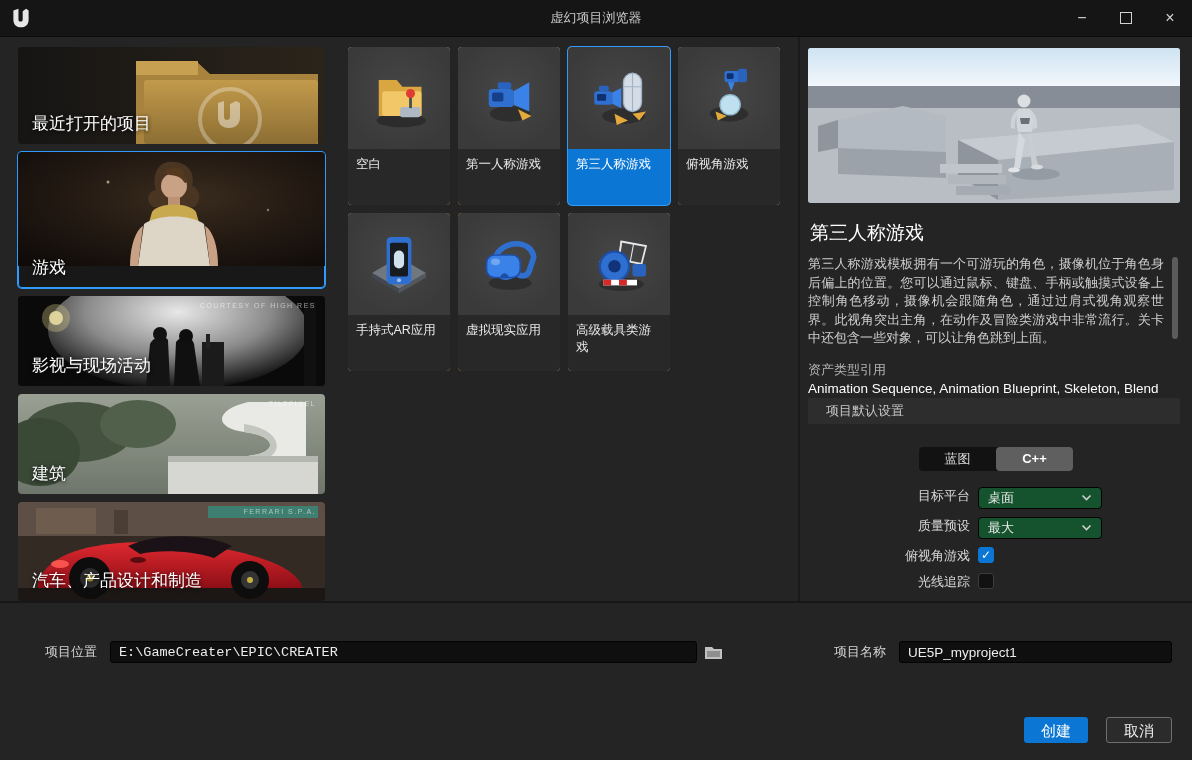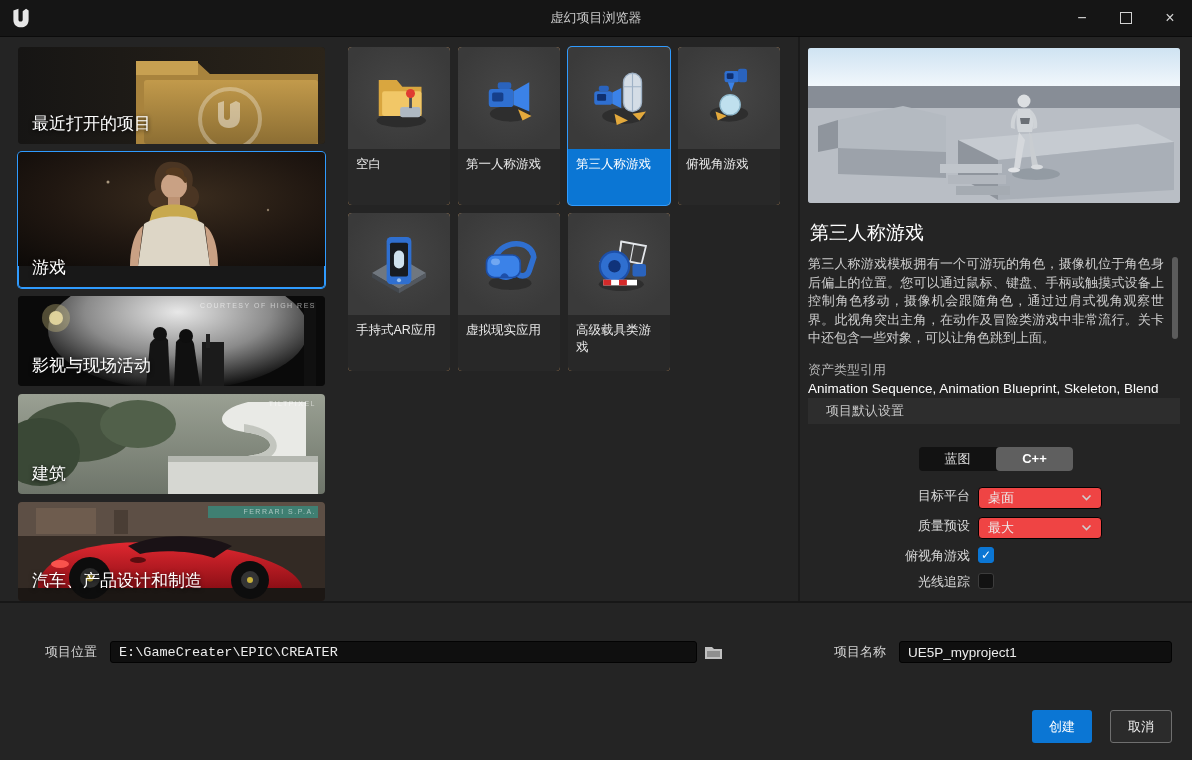--- a/index.html
+++ b/index.html
@@ -38,35 +38,35 @@
   .scrollbar{position:absolute;right:2px;top:2px;width:6px;height:82px;background:#5b5b5b;border-radius:3px;}
   .asset-label{margin-top:13px;font-size:13px;color:#b3b3b3;}
   .asset-list{font-size:13.5px;color:#fdfdfd;white-space:nowrap;overflow:hidden;height:16px;margin-top:2px;}
   .section-header{margin-top:1px;background:#2d2d2d;height:26px;line-height:26px;padding-left:18px;font-size:13px;color:#c6c6c6;}
   .seg{display:flex;width:154px;margin:23px 0 0 111px;background:#121212;border-radius:4px;}
   .seg-btn{width:77px;height:24px;line-height:24px;text-align:center;font-size:13px;color:#dcdcdc;border-radius:4px;cursor:default;}
   .seg-btn.on{background:#5f5f5f;color:#fff;font-weight:bold;}
   .row{display:flex;margin-top:8px;}
   .row.first{margin-top:16px;}
   .row-label{width:162px;text-align:right;font-size:13px;color:#d8d8d8;}
-  .dropdown{margin-left:8px;width:124px;height:22px;background:#ef4444;border:1px solid #020202;border-radius:4px;display:flex;align-items:center;padding:0 9px;box-sizing:border-box;font-size:13px;color:#ececec;}
+  .dropdown{margin-left:8px;width:124px;height:22px;background:#14532d;border:1px solid #020202;border-radius:4px;display:flex;align-items:center;padding:0 9px;box-sizing:border-box;font-size:13px;color:#ececec;}
   .dropdown .chev{margin-left:auto;display:flex;}
   .checkbox{margin-left:8px;width:16px;height:16px;border-radius:3px;background:#121212;border:1px solid #3c3c3c;display:flex;align-items:center;justify-content:center;font-size:12px;color:#fff;box-sizing:border-box;}
   .checkbox.checked{background:#0b76d4;border-color:#0b76d4;}
   
   .footer{position:relative;height:158px;background:#242424;}
   .footer-row{display:flex;align-items:center;padding:38px 20px 0 45px;}
   .f-label{font-size:13px;color:#d2d2d2;white-space:nowrap;}
   .f-input{margin-left:13px;height:22px;background:#0f0f0f;border:1px solid #030303;border-radius:3px;color:#ececec;font-size:13.5px;padding:0 8px;box-sizing:border-box;font-family:"Liberation Sans","DejaVu Sans",sans-serif;outline:none;}
   .loc-input{width:587px;font-family:Liberation Mono, monospace;}
   .name-input{width:273px;}
   .browse-btn{margin-left:7px;background:none;border:none;padding:0;display:flex;cursor:default;}
   .spacer{flex:1;}
   .actions{position:absolute;right:20px;bottom:18px;display:flex;gap:18px;}
-  .btn{height:33px;line-height:23px;padding:0 17px;font-size:13px;border-radius:3px;border:none;cursor:default;font-family:inherit;}
+  .btn{height:26px;line-height:23px;padding:0 17px;font-size:15px;border-radius:3px;border:none;cursor:default;font-family:inherit;}
   .btn-primary{background:#0b76d4;color:#fff;}
   .btn-secondary{background:#2b2b2b;border:1px solid #6f6f6f;color:#efefef;line-height:21px;}
 </style>
 </head>
 <body>
 
 <div class="window">
 
   <div class="titlebar">
     <span class="logo">

